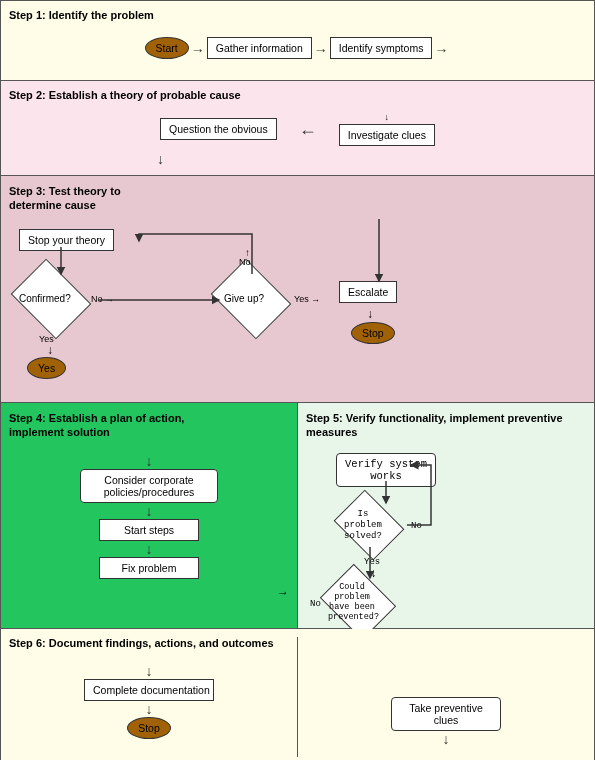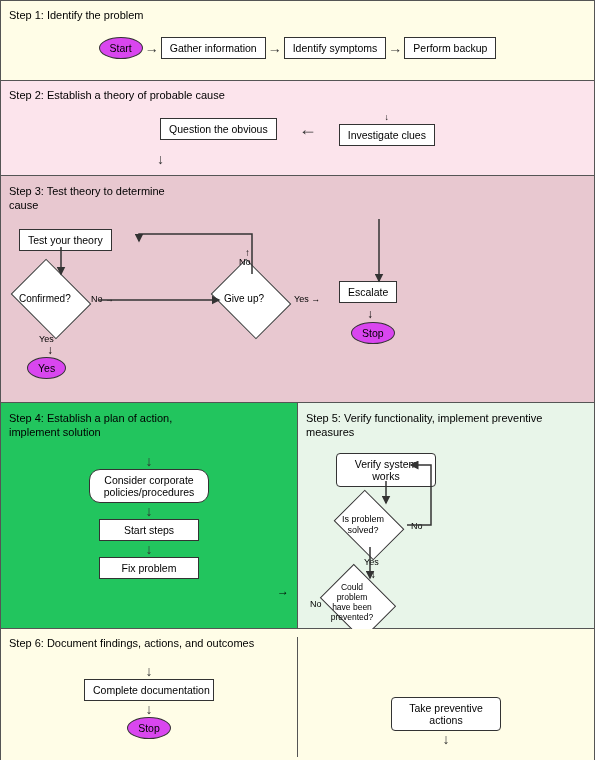--- a/index.html
+++ b/index.html
@@ -7,21 +7,21 @@
     
     .flowchart { width: 595px; border: 1.5px solid #555; }
     
     .section {
       border-bottom: 1.5px solid #555;
       padding: 8px;
       position: relative;
     }
     
     .section-title {
-      font-weight: normal;
+      font-weight: bold;
       font-size: 11px;
       margin-bottom: 6px;
     }
     
     
     .step1 { background: #fffde7; min-height: 80px; }
     
     .step2 { background: #fce4ec; min-height: 80px; }
     
     .step3 { background: #e8c8d0; min-height: 200px; }
@@ -48,21 +48,21 @@
       border: 1.5px solid #333;
       border-radius: 4px;
       background: #fff;
       padding: 4px 8px;
       text-align: center;
       font-size: 10.5px;
     }
     .oval {
       border: 1.5px solid #333;
       border-radius: 50%;
-      background: #d946ef;
+      background: #a16207;
       padding: 4px 10px;
       text-align: center;
       font-size: 10.5px;
       white-space: nowrap;
     }
     .diamond-wrap {
       display: inline-flex;
       align-items: center;
       justify-content: flex-start;
       position: relative;
@@ -118,21 +118,20 @@
 
   <div class="section step1">
     <div class="section-title">Step 1: Identify the problem</div>
     <div class="step1-flow">
       <div class="oval">Start</div>
       <div class="arrow-right">→</div>
       <div class="rect">Gather information</div>
       <div class="arrow-right">→</div>
       <div class="rect">Identify symptoms</div>
       <div class="arrow-right">→</div>
-      <div class="rect">Perform backup</div>
     </div>
   </div>
 
   <div class="section step2">
     <div class="section-title">Step 2: Establish a theory of probable cause</div>
 
     <div style="display:flex; align-items:center; justify-content:center; padding: 5px 0 5px 0;">
 
       <div style="display:flex; flex-direction:column; align-items:center; margin-right: 20px;">
         <div class="rect">Question the obvious</div>
@@ -146,21 +145,21 @@
 
     <div class="arrow-down" style="justify-content:flex-start; padding-left: 148px;">↓</div>
   </div>
 
   <div class="section step3">
     <div class="section-title" style="max-width:160px; white-space:normal; line-height:1.3;">Step 3: Test theory to determine cause</div>
 
     <div style="position:relative; height:175px; width:100%;">
 
       <div style="position:absolute; left:10px; top:10px;">
-        <div class="rect">Test your theory</div>
+        <div class="rect">Stop your theory</div>
       </div>
 
       <div style="position:absolute; left:10px; top:55px;">
         <div class="diamond-wrap">
           <div class="diamond"></div>
           <div class="diamond-text">Confirmed?</div>
         </div>
       </div>
 
       <div style="position:absolute; left:82px; top:75px; font-size:9px;">No →</div>
@@ -213,33 +212,33 @@
     </div>
   </div>
 
   <div class="step45-row">
 
     <div class="step4">
       <div class="section-title" style="white-space:normal; line-height:1.3; max-width:180px;">Step 4: Establish a plan of action, implement solution</div>
       <div style="display:flex; flex-direction:column; align-items:center; padding-top:8px;">
 
         <div class="arrow-down">↓</div>
-        <div class="rect-multi" style="width:120px;border-radius:11px;">Consider corporate policies/procedures</div>
+        <div class="rect-multi" style="width:138px;">Consider corporate policies/procedures</div>
         <div class="arrow-down">↓</div>
         <div class="rect" style="width:100px;">Start steps</div>
         <div class="arrow-down">↓</div>
         <div class="rect" style="width:100px;">Fix problem</div>
 
         <div style="align-self:flex-end; font-size:12px; margin-top:5px; margin-right:0px;">→</div>
       </div>
     </div>
 
     <div class="step5">
       <div class="section-title" style="white-space:normal; line-height:1.3;">Step 5: Verify functionality, implement preventive measures</div>
-      <div style="position:relative; height:175px; width:100%;">
+      <div style="position:relative; height:175px; width:100%;font-family:Liberation Mono, monospace;">
 
         <div style="position:absolute; left:30px; top:8px;">
           <div class="rect-multi" style="width:100px;">Verify system works</div>
         </div>
 
         <div style="position:absolute; left:35px; top:58px;">
           <div class="diamond-wrap">
             <div class="diamond" style="width:56px; height:44px;"></div>
             <div class="diamond-text" style="width:44px; font-size:9px;">Is problem solved?</div>
           </div>
@@ -286,21 +285,21 @@
           <div class="arrow-down">↓</div>
           <div class="rect" style="width:130px;">Complete documentation</div>
           <div class="arrow-down">↓</div>
           <div class="oval">Stop</div>
         </div>
       </div>
 
       <div style="flex:1; padding-left:8px; display:flex; flex-direction:column; align-items:center; justify-content:flex-end; padding-bottom:10px;">
 
         <div style="margin-top:60px;">
-          <div class="rect-multi" style="width:110px;">Take preventive actions</div>
+          <div class="rect-multi" style="width:110px;">Take preventive clues</div>
         </div>
 
         <div class="arrow-down">↓</div>
       </div>
     </div>
   </div>
 
 </div>
 
 </body></html>

